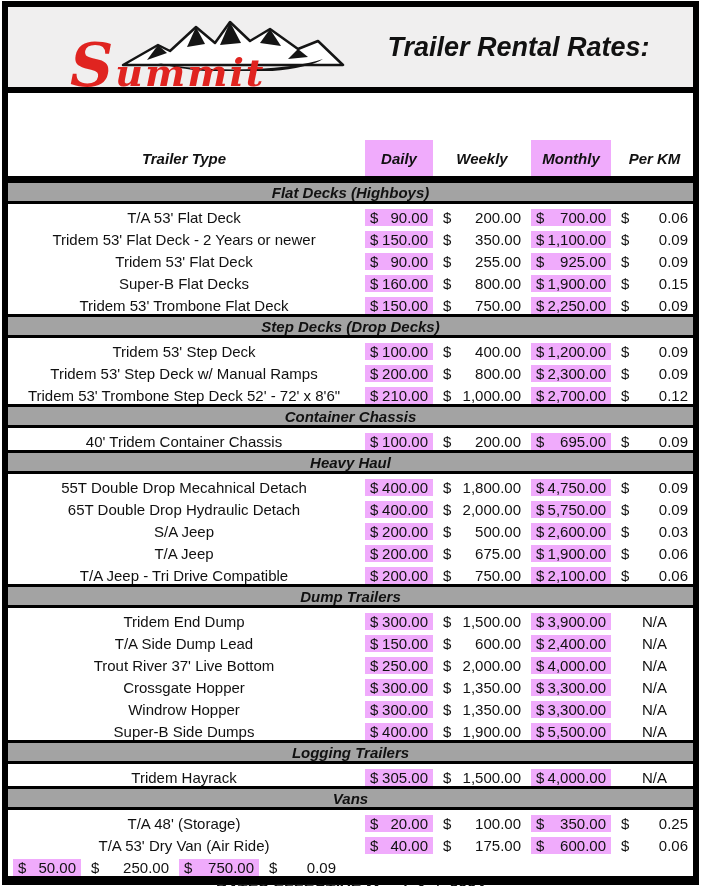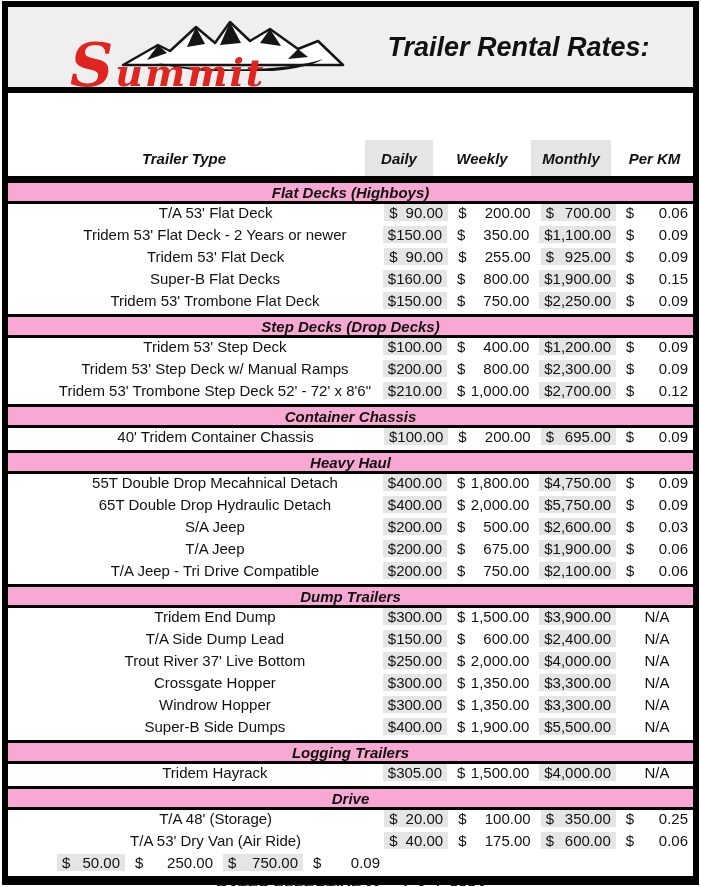--- a/index.html
+++ b/index.html
@@ -25,28 +25,28 @@
   
   .col-head{flex:0 0 36px;border-bottom:4px solid #000;display:flex;align-items:stretch;
     font-weight:bold;font-style:italic;font-size:15px;margin-top:47px;}
   .hc{display:flex;align-items:center;justify-content:center;box-sizing:border-box;}
   
   .w-type{width:352px;}
   .w-daily{width:78px;}
   .w-weekly{width:88px;}
   .w-monthly{width:90px;}
   .w-perkm{width:77px;}
-  .shade{background:#e5e5e5;border-left:5px solid #fff;border-right:5px solid #fff;}
+  .shade{background:#f0abfc;border-left:5px solid #fff;border-right:5px solid #fff;}
   
   #table-body{display:flex;flex-direction:column;}
-  .section-band{flex:0 0 18px;height:18px;background:#f9a8d4;
+  .section-band{flex:0 0 18px;height:18px;background:#a3a3a3;
     border-top:3px solid #000;border-bottom:3px solid #000;
     display:flex;align-items:center;justify-content:center;
     font-weight:bold;font-style:italic;font-size:15px;}
-  .row{flex:0 0 22px;height:22px;display:flex;align-items:flex-start;font-size:15px;padding-left:44px;}
+  .row{flex:0 0 22px;height:22px;display:flex;align-items:flex-end;font-size:15px;}
   .cell-type{width:352px;display:flex;align-items:center;justify-content:center;
     white-space:nowrap;}
   .money{display:flex;justify-content:space-between;align-items:center;
     padding:0 5px;box-sizing:border-box;}
   .money.na{justify-content:center;}
   .amt{text-align:right;}
   
   .footer{flex:1;border-top:3px solid #000;display:flex;flex-direction:row;
     justify-content:center;align-items:center;font-weight:bold;font-size:16px;}
   .footer .fline{line-height:23px;}
@@ -472,21 +472,21 @@
           <div class="amt">1,500.00</div>
         </div>
         <div class="money w-monthly shade">
           <div class="cur">$</div>
           <div class="amt">4,000.00</div>
         </div>
         <div class="money w-perkm na">
           <div class="na-label">N/A</div>
         </div>
       </div>
-      <div class="section-band">Drive</div>
+      <div class="section-band">Vans</div>
       <div class="row">
         <div class="cell-type">T/A 48' (Storage)</div>
         <div class="money w-daily shade">
           <div class="cur">$</div>
           <div class="amt">20.00</div>
         </div>
         <div class="money w-weekly">
           <div class="cur">$</div>
           <div class="amt">100.00</div>
         </div>

